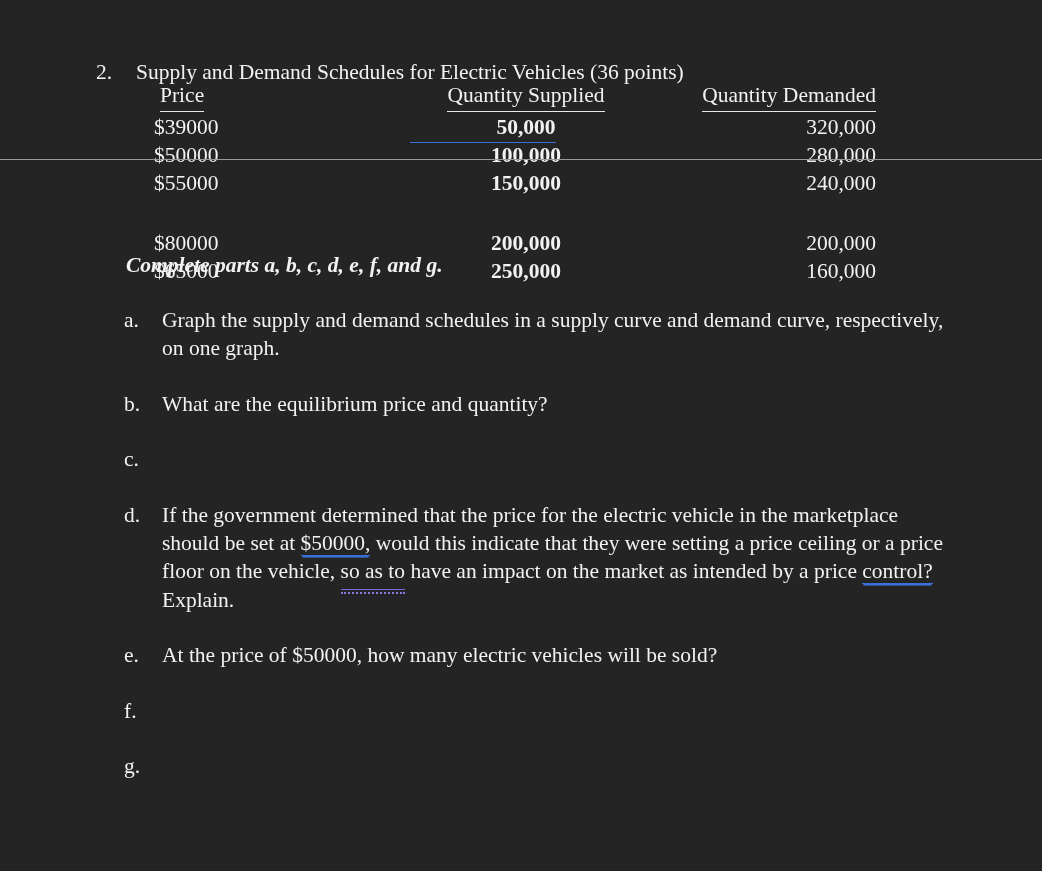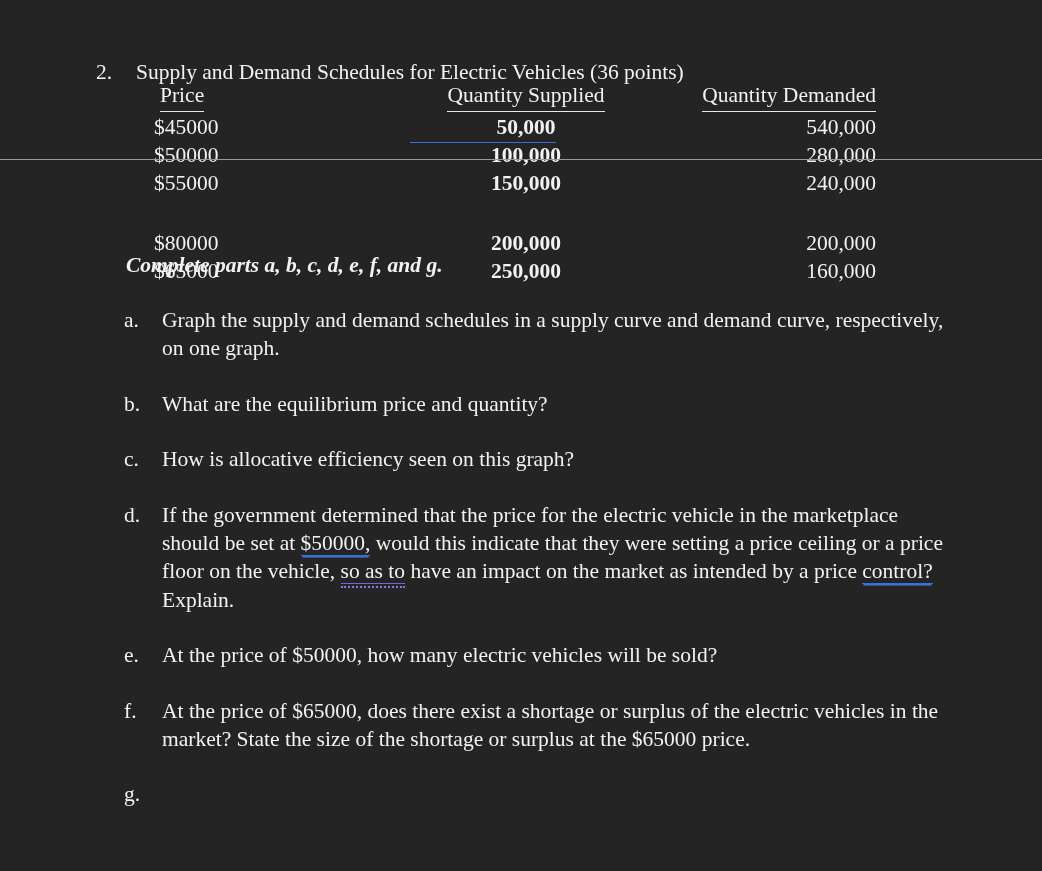--- a/index.html
+++ b/index.html
@@ -153,21 +153,21 @@
   
   .mk-dbl {
     border-bottom: 1.4px solid #3a6fd8;
     box-shadow: 0 3px 0 -1.4px #3a6fd8;
     padding-bottom: 0px;
   }
   .mk-dot {
     border-bottom: 1.4px solid #7b62d9;
     box-shadow: 0 4px 0 -1.4px transparent;
     position: relative;
-    padding-bottom: 0px;
+    padding-bottom: 6px;
   }
   .mk-dot::after {
     content: "";
     position: absolute;
     left: 0;
     right: 0;
     bottom: -5px;
     height: 0;
     border-bottom: 2px dotted #8b75e0;
   }
@@ -198,28 +198,28 @@
         <th class="h-supply">
           <span class="hdr">Quantity Supplied</span>
         </th>
         <th class="h-demand">
           <span class="hdr">Quantity Demanded</span>
         </th>
       </tr>
     </thead>
     <tbody>
       <tr>
-        <td class="price">$45000</td>
+        <td class="price">$39000</td>
         <td class="supply">
           <span class="gm-wrap">
             <span>50,000</span>
             <span class="gm-lead"></span>
           </span>
         </td>
-        <td class="demand">540,000</td>
+        <td class="demand">320,000</td>
       </tr>
       <tr>
         <td class="price">$50000</td>
         <td class="supply">100,000</td>
         <td class="demand">280,000</td>
       </tr>
       <tr>
         <td class="price">$55000</td>
         <td class="supply">150,000</td>
         <td class="demand">240,000</td>
@@ -248,38 +248,36 @@
       <span class="part-text">Graph the supply and demand schedules in a supply curve and demand curve, respectively, on one graph.</span>
     </div>
 
     <div class="part">
       <span class="part-letter">b.</span>
       <span class="part-text">What are the equilibrium price and quantity?</span>
     </div>
 
     <div class="part">
       <span class="part-letter">c.</span>
-      <span class="part-text">How is allocative efficiency seen on this graph?</span>
     </div>
 
     <div class="part">
       <span class="part-letter">d.</span>
       <span class="part-text">
         <span>If the government determined that the price for the electric vehicle in the marketplace should be set at </span><span class="mk-dbl">$50000,</span><span> would this indicate that they were setting a price ceiling or a price floor on the vehicle, </span><span class="mk-dot">so as to</span><span> have an impact on the market as intended by a price </span><span class="mk-dbl">control?</span><span>  Explain.</span>
       </span>
     </div>
 
     <div class="part">
       <span class="part-letter">e.</span>
       <span class="part-text">At the price of $50000, how many electric vehicles will be sold?</span>
     </div>
 
     <div class="part">
       <span class="part-letter">f.</span>
-      <span class="part-text">At the price of $65000, does there exist a shortage or surplus of the electric vehicles in the market?  State the size of the shortage or surplus at the $65000 price.</span>
     </div>
 
     <div class="part">
       <span class="part-letter">g.</span>
     </div>
 
   </div>
 </div>
 
 </body></html>

